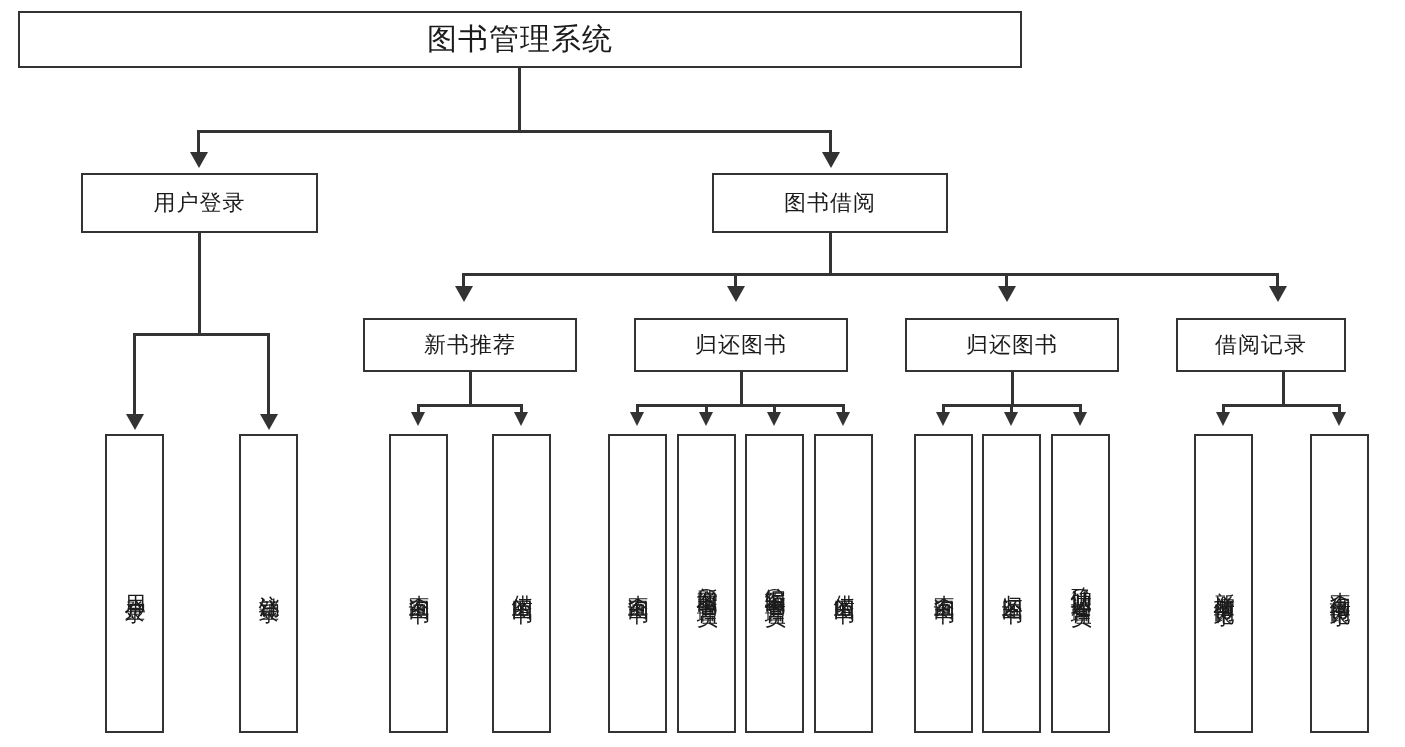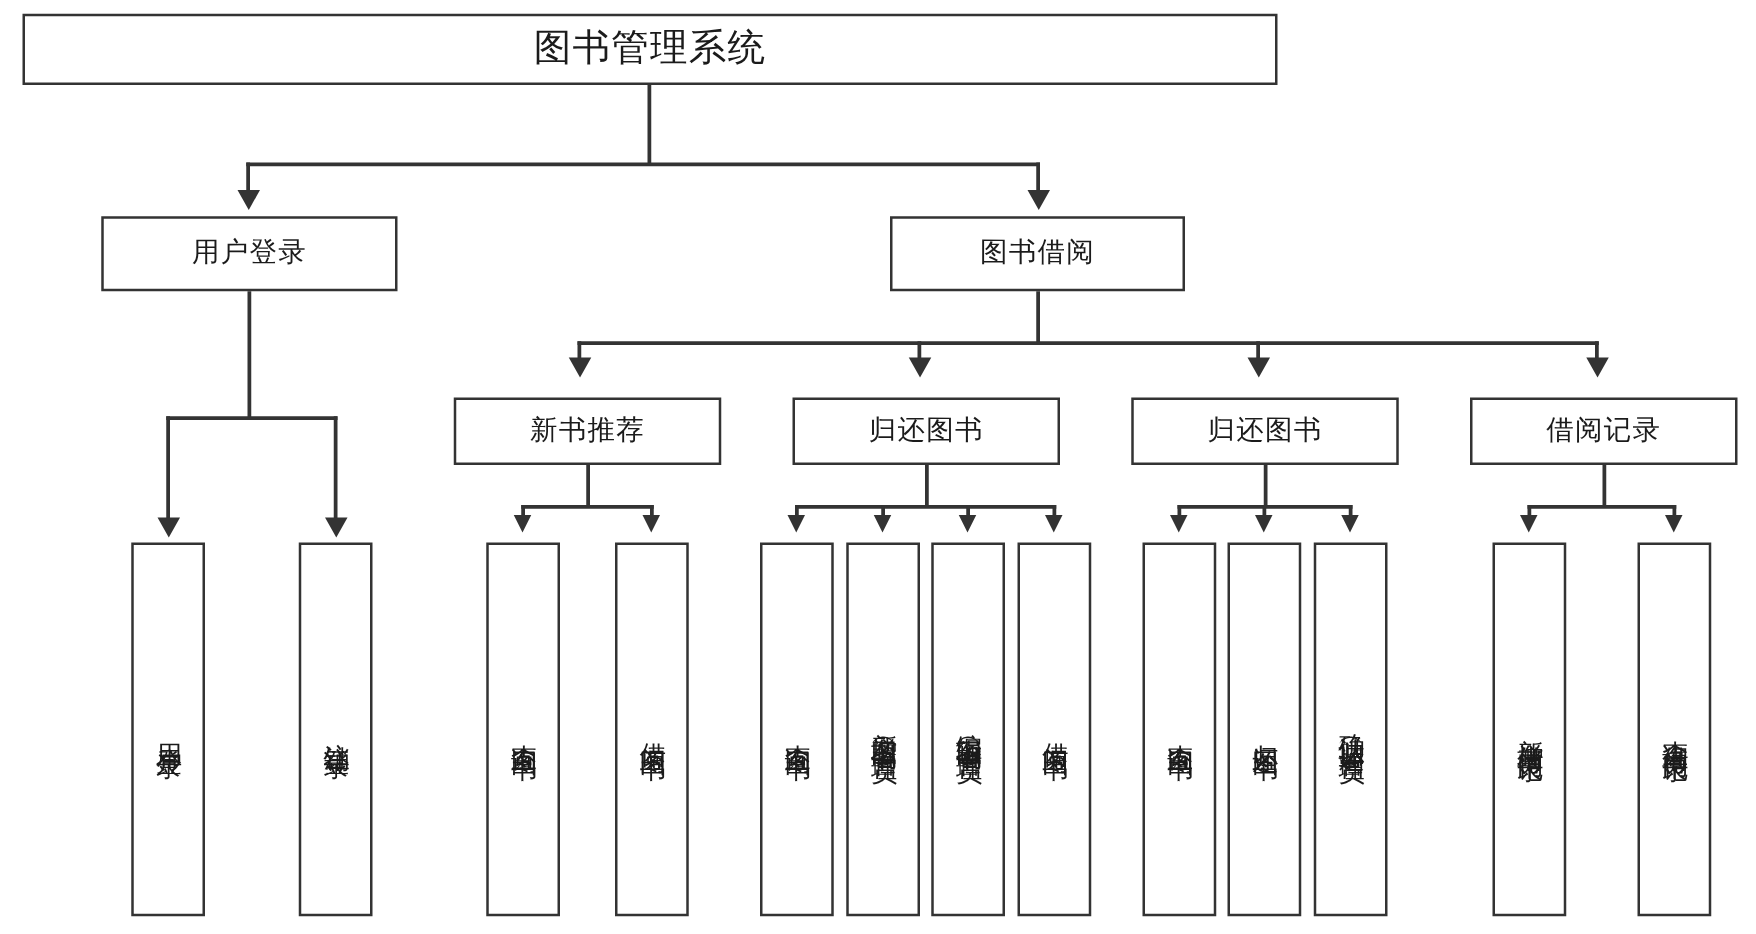--- a/index.html
+++ b/index.html
@@ -130,21 +130,21 @@
 
   <div class="node level2" style="left:363px;top:318px;width:214px;height:54px;">
     <span class="label">新书推荐</span>
   </div>
   <div class="node level2" style="left:634px;top:318px;width:214px;height:54px;">
     <span class="label">归还图书</span>
   </div>
   <div class="node level2" style="left:905px;top:318px;width:214px;height:54px;">
     <span class="label">归还图书</span>
   </div>
-  <div class="node level2" style="left:1176px;top:318px;width:214px;height:54px;">
+  <div class="node level2" style="left:1176px;top:318px;width:170px;height:54px;">
     <span class="label">借阅记录</span>
   </div>
 
   <div class="vline" style="left:469px;top:372px;width:3px;height:34px;"></div>
   <div class="hline" style="left:417px;top:404px;width:106px;height:3px;"></div>
   <div class="vline" style="left:417px;top:404px;width:3px;height:10px;"></div>
   <div class="arrow slim" style="left:411px;top:412px;"></div>
   <div class="vline" style="left:520px;top:404px;width:3px;height:10px;"></div>
   <div class="arrow slim" style="left:514px;top:412px;"></div>
 

